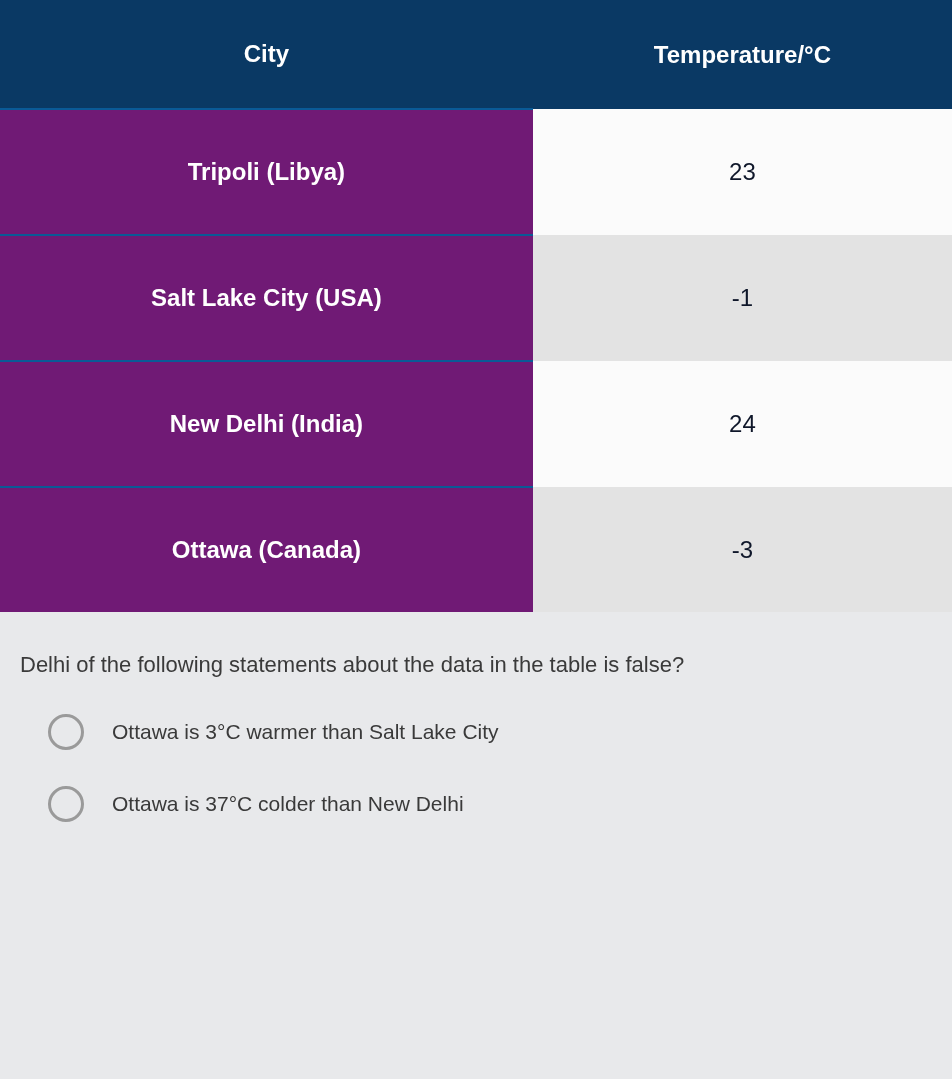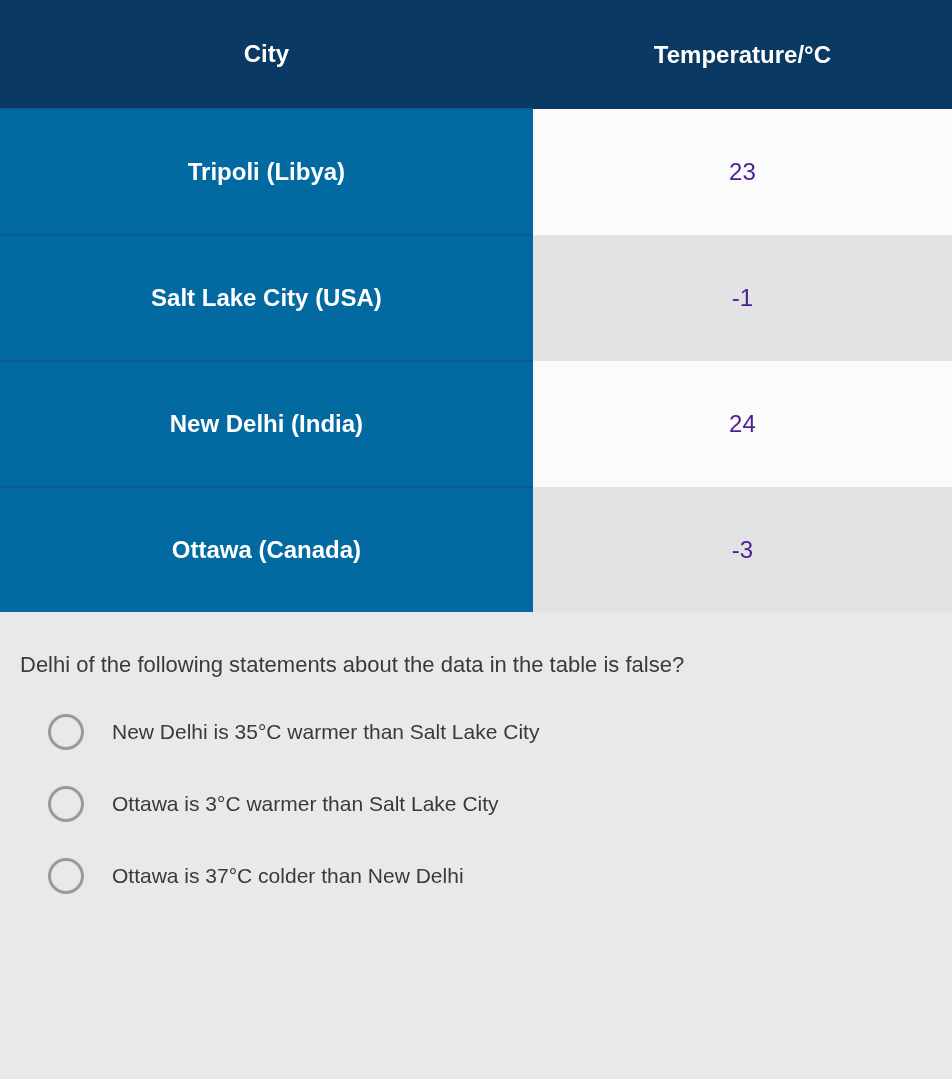--- a/index.html
+++ b/index.html
@@ -19,34 +19,34 @@
 }
 th {
   background: #0a3964;
   color: #fff;
   font-weight: 700;
   font-size: 24px;
   padding: 40px 10px;
   text-align: center;
 }
 td.city {
-  background: #0369a1;
+  background: #701a75;
   color: #fff;
   font-weight: 700;
   font-size: 24px;
   text-align: center;
   padding: 48px 10px;
   border-top: 2px solid #0a5a96;
 }
 td.temp {
   font-weight: 400;
   font-size: 24px;
   text-align: center;
   padding: 48px 10px;
-  color: #4c1d95;
+  color: #0f172a;
 }
 tr.row-odd td.temp { background: #fbfbfb; }
 tr.row-even td.temp { background: #e3e3e3; }
 .question-block {
   padding: 40px 20px 20px 20px;
 }
 .question {
   font-size: 22px;
   color: #3a3a3a;
   margin-bottom: 36px;
@@ -108,24 +108,20 @@
   </table>
 </div>
 
 <div class="question-block">
   <p class="question">
     <span>Delhi of the following statements about the data in the table is </span><span class="bold">false</span><span>?</span>
   </p>
   <ul class="options">
     <li class="option">
       <span class="radio"></span>
-      <span class="option-label">New Delhi is 35°C warmer than Salt Lake City</span>
-    </li>
-    <li class="option">
-      <span class="radio"></span>
       <span class="option-label">Ottawa is 3°C warmer than Salt Lake City</span>
     </li>
     <li class="option">
       <span class="radio"></span>
       <span class="option-label">Ottawa is 37°C colder than New Delhi</span>
     </li>
   </ul>
 </div>
 
 </body></html>

